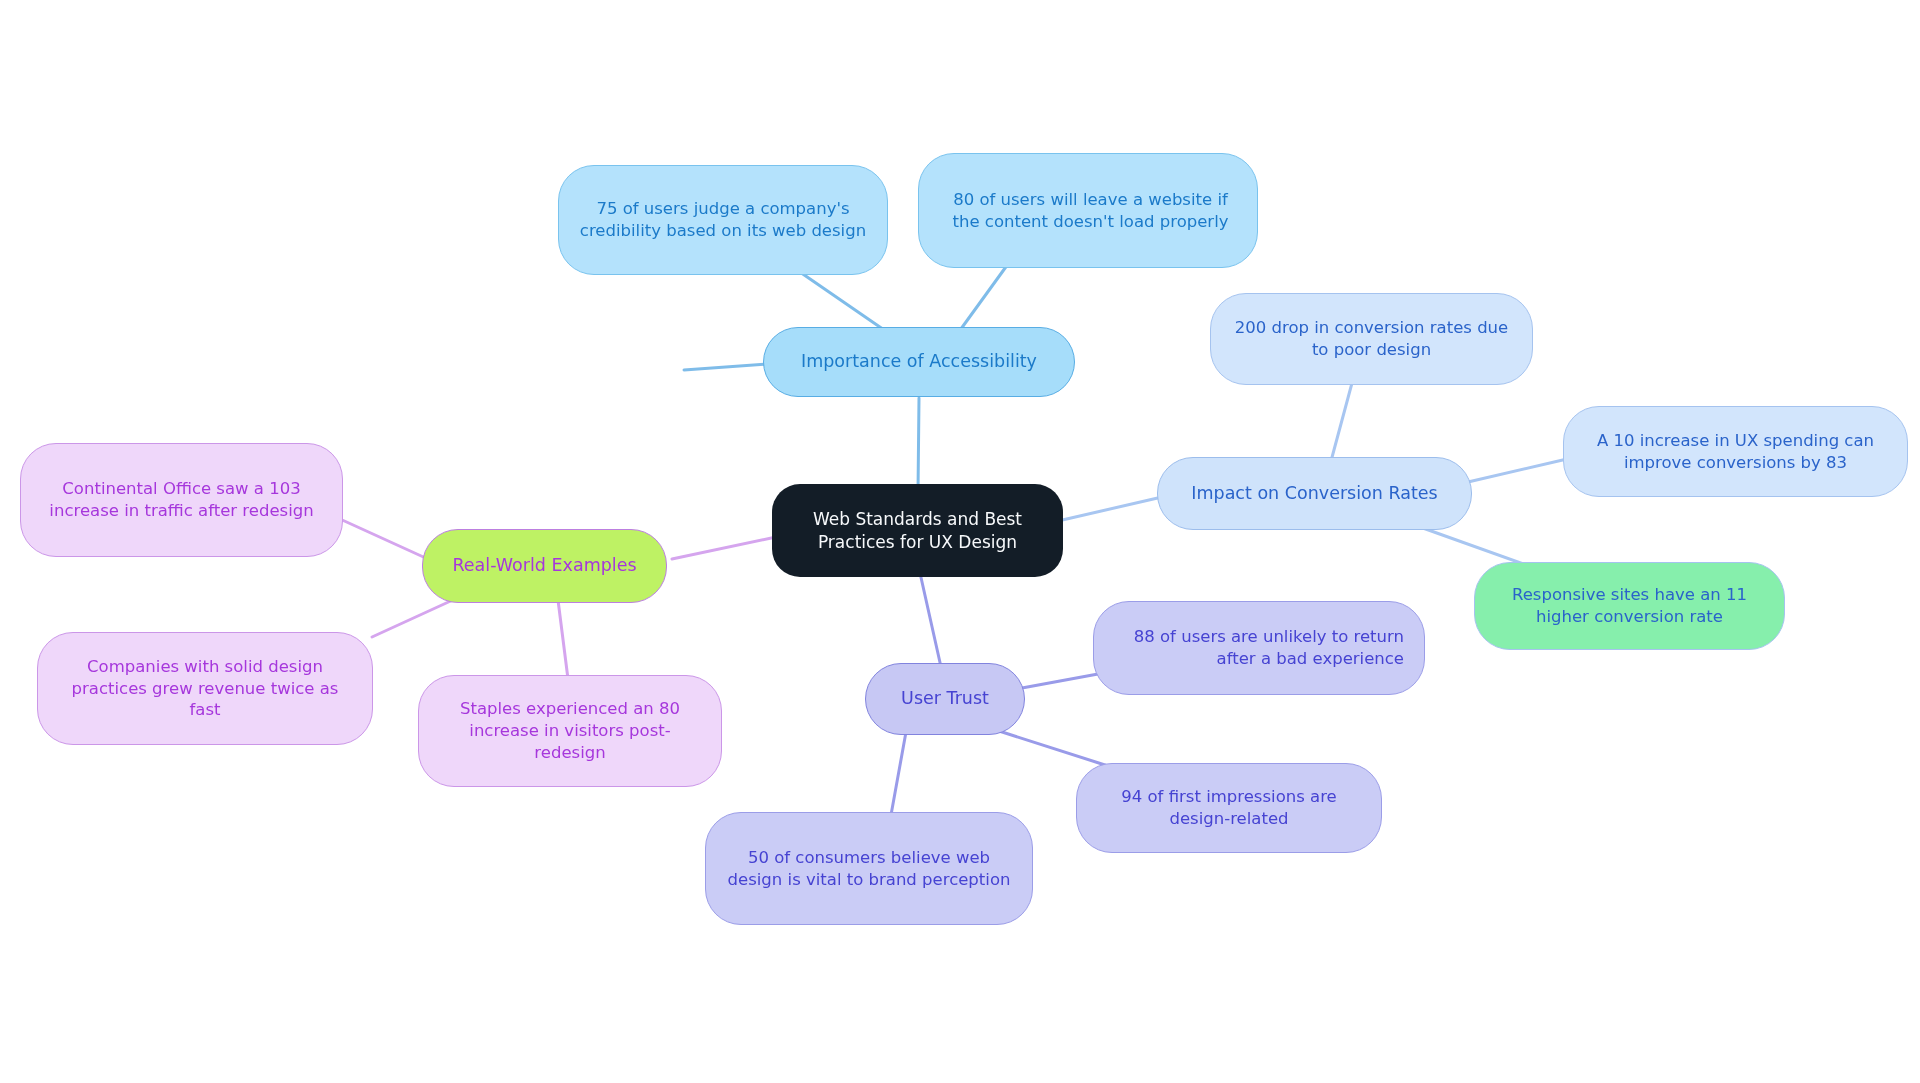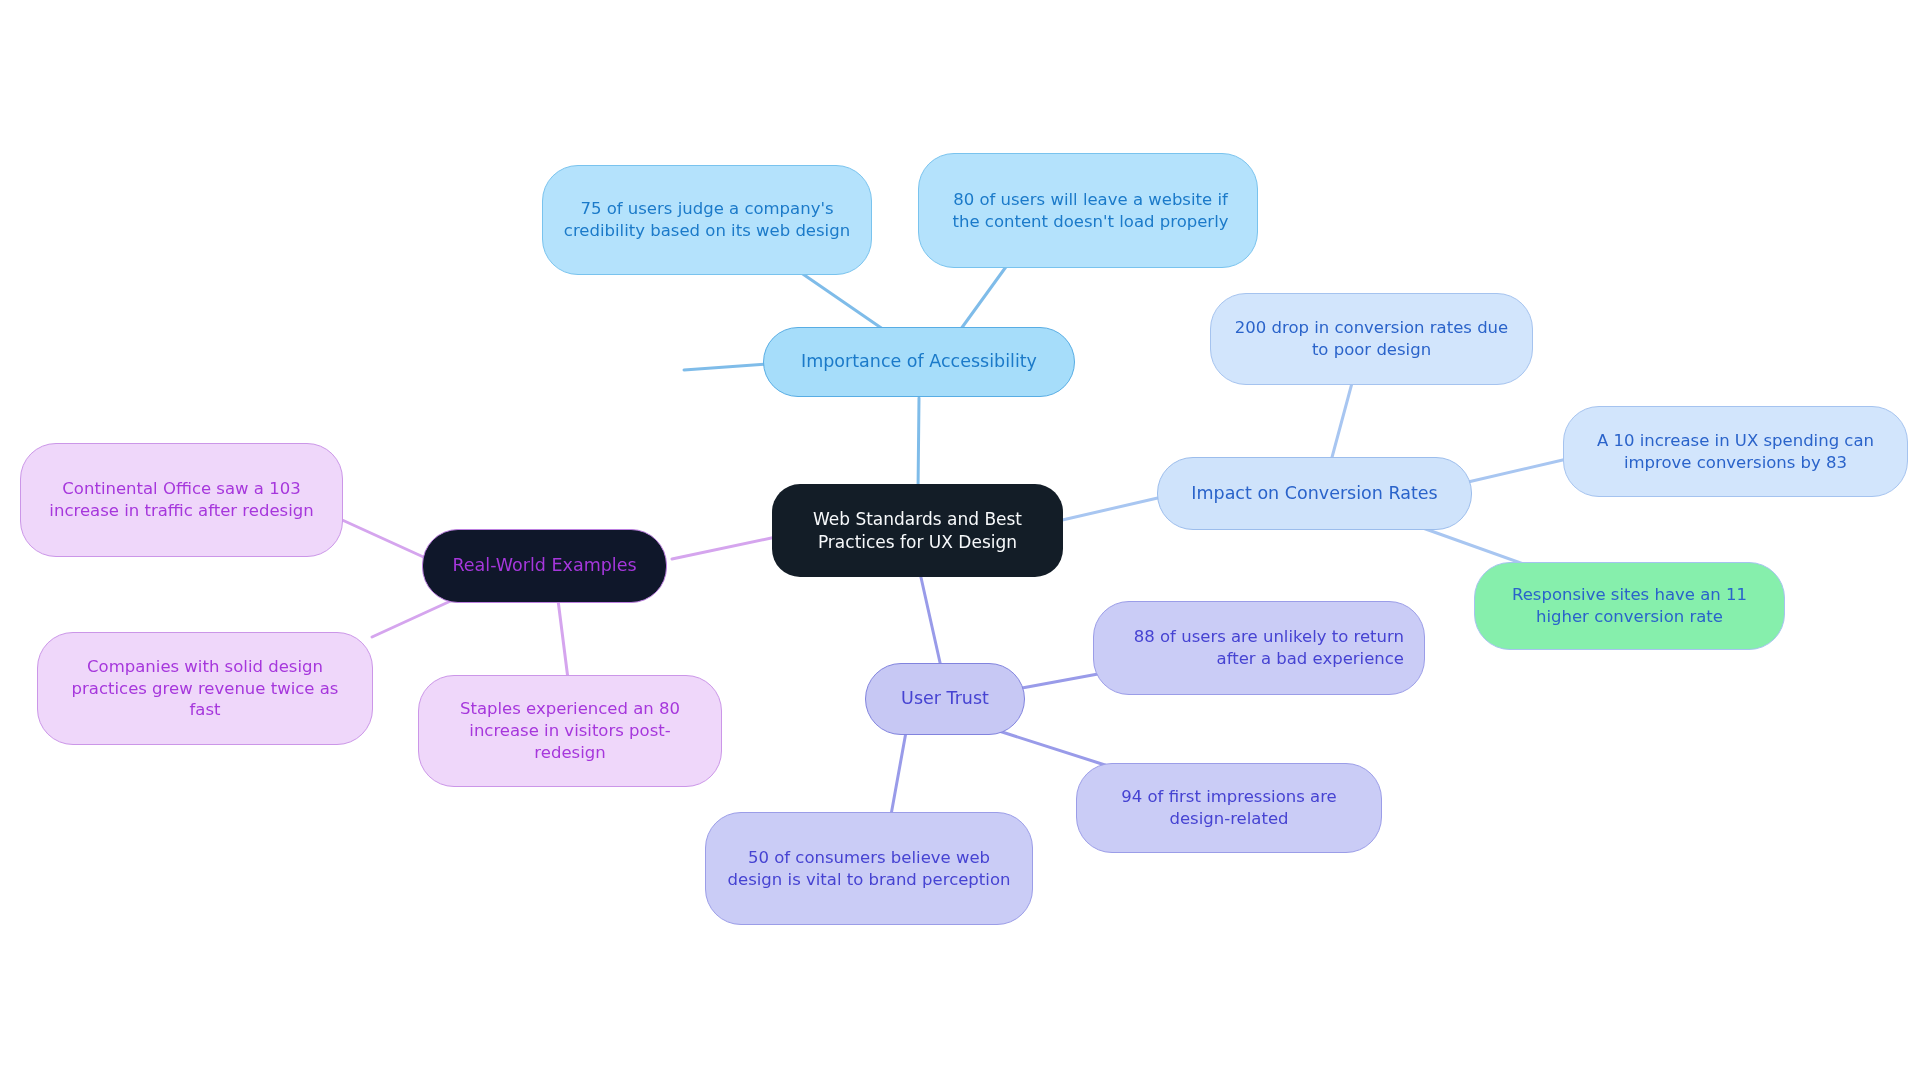--- a/index.html
+++ b/index.html
@@ -61,21 +61,21 @@
     <line x1="568" y1="679" x2="558" y2="600" stroke-width="3" stroke-linecap="round" stroke="#d5a5ee"></line>
   </svg>
 
   <div id="root" class="node root" style="background: rgb(19, 29, 39); color: rgb(247, 249, 251);">
     <span>Web Standards and Best Practices for UX Design</span>
   </div>
 
   <div id="b0-topic" class="node topic" style="background: rgb(166, 221, 250); border-color: rgb(88, 173, 228); color: rgb(27, 122, 201);">
     <span>Importance of Accessibility</span>
   </div>
-  <div id="b0-c0" class="node" style="background: rgb(180, 226, 252); border-color: rgb(121, 195, 238); color: rgb(27, 122, 201);">
+  <div id="b0-c0" class="node" style="background: rgb(180, 226, 252); border-color: rgb(121, 195, 238); color: rgb(27, 122, 201); margin-left: 16px;">
     <span>75 of users judge a company's credibility based on its web design</span>
   </div>
   <div id="b0-c1" class="node" style="background: rgb(180, 226, 252); border-color: rgb(121, 195, 238); color: rgb(27, 122, 201);">
     <span>80 of users will leave a website if the content doesn't load properly</span>
   </div>
 
   <div id="b1-topic" class="node topic" style="background: rgb(207, 227, 251); border-color: rgb(156, 189, 236); color: rgb(42, 99, 202);">
     <span>Impact on Conversion Rates</span>
   </div>
   <div id="b1-c0" class="node" style="background: rgb(210, 229, 252); border-color: rgb(165, 195, 239); color: rgb(42, 99, 202);">
@@ -94,21 +94,21 @@
   <div id="b2-c0" class="node" style="background: rgb(202, 204, 246); border-color: rgb(155, 157, 232); color: rgb(70, 67, 210); text-align: right;">
     <span>88 of users are unlikely to return after a bad experience</span>
   </div>
   <div id="b2-c1" class="node" style="background: rgb(202, 204, 246); border-color: rgb(155, 157, 232); color: rgb(70, 67, 210);">
     <span>94 of first impressions are design-related</span>
   </div>
   <div id="b2-c2" class="node" style="background: rgb(202, 204, 246); border-color: rgb(155, 157, 232); color: rgb(70, 67, 210);">
     <span>50 of consumers believe web design is vital to brand perception</span>
   </div>
 
-  <div id="b3-topic" class="node topic" style="background: #0f172a; border-color: rgb(188, 127, 224); color: rgb(166, 55, 220);">
+  <div id="b3-topic" class="node topic" style="background: #bef264; border-color: rgb(188, 127, 224); color: rgb(166, 55, 220);">
     <span>Real-World Examples</span>
   </div>
   <div id="b3-c0" class="node" style="background: rgb(239, 215, 250); border-color: rgb(203, 150, 232); color: rgb(166, 55, 220);">
     <span>Continental Office saw a 103 increase in traffic after redesign</span>
   </div>
   <div id="b3-c1" class="node" style="background: rgb(239, 215, 250); border-color: rgb(203, 150, 232); color: rgb(166, 55, 220);">
     <span>Companies with solid design practices grew revenue twice as fast</span>
   </div>
   <div id="b3-c2" class="node" style="background: rgb(239, 215, 250); border-color: rgb(203, 150, 232); color: rgb(166, 55, 220);">
     <span>Staples experienced an 80 increase in visitors post-redesign</span>

